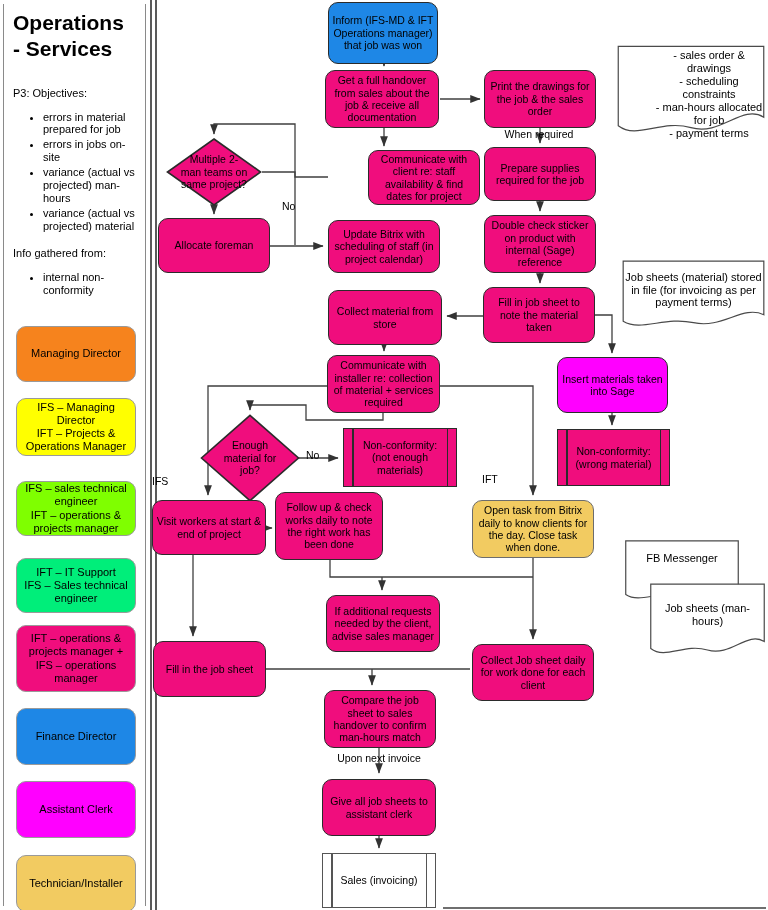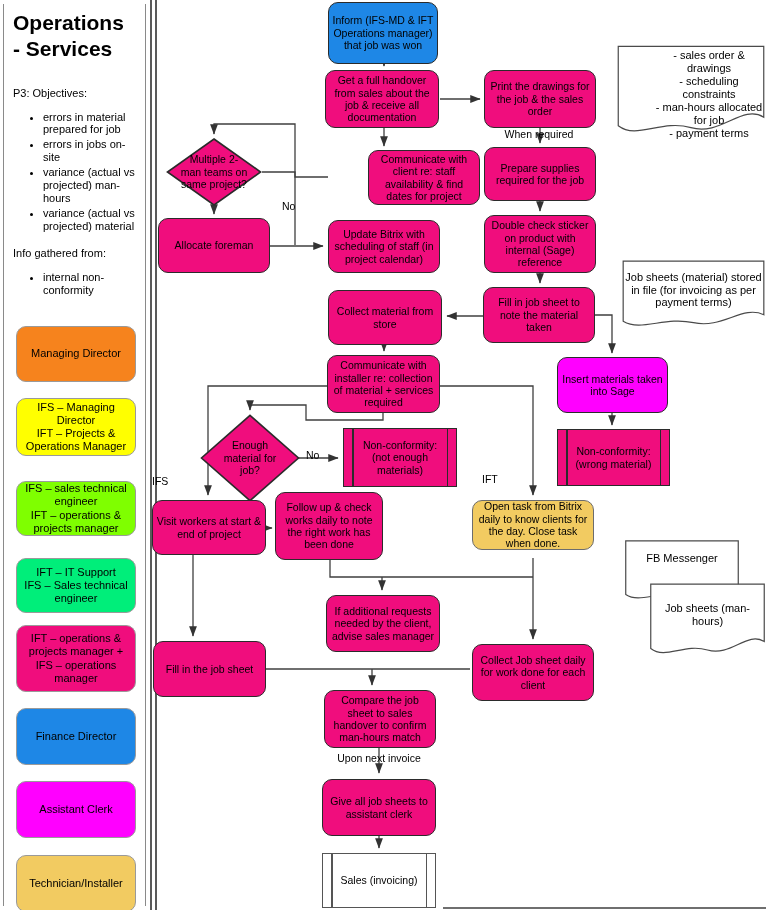--- a/index.html
+++ b/index.html
@@ -73,21 +73,21 @@
   #n-double{left:484px;top:215px;width:112px;height:58px;}
   #n-fill-material{left:483px;top:287px;width:112px;height:56px;}
   #n-collect-material{left:328px;top:290px;width:114px;height:55px;}
   #n-comm-installer{left:327px;top:355px;width:113px;height:58px;}
   #n-insert-sage{left:557px;top:357px;width:111px;height:56px;}
   #n-nc-wrong{left:557px;top:429px;width:113px;height:57px;}
   #n-diamond2{left:200px;top:414px;width:100px;height:88px;}
   #n-nc-notenough{left:343px;top:428px;width:114px;height:59px;}
   #n-visit{left:152px;top:500px;width:114px;height:55px;}
   #n-follow{left:275px;top:492px;width:108px;height:68px;}
-  #n-open-task{left:472px;top:500px;width:122px;height:50px;}
+  #n-open-task{left:472px;top:500px;width:122px;height:58px;}
   #n-if-additional{left:326px;top:595px;width:114px;height:57px;}
   #n-fill-jobsheet{left:153px;top:641px;width:113px;height:56px;}
   #n-collect-jobsheet{left:472px;top:644px;width:122px;height:57px;}
   #n-compare{left:324px;top:690px;width:112px;height:58px;}
   #n-give{left:322px;top:779px;width:114px;height:57px;}
   #n-sales{left:322px;top:853px;width:114px;height:55px;}
 
   #d-doc1{left:616px;top:45px;width:150px;height:95px;}
   #d-doc2{left:621px;top:260px;width:145px;height:72px;}
   #d-doc3{left:624px;top:540px;width:116px;height:64px;}

